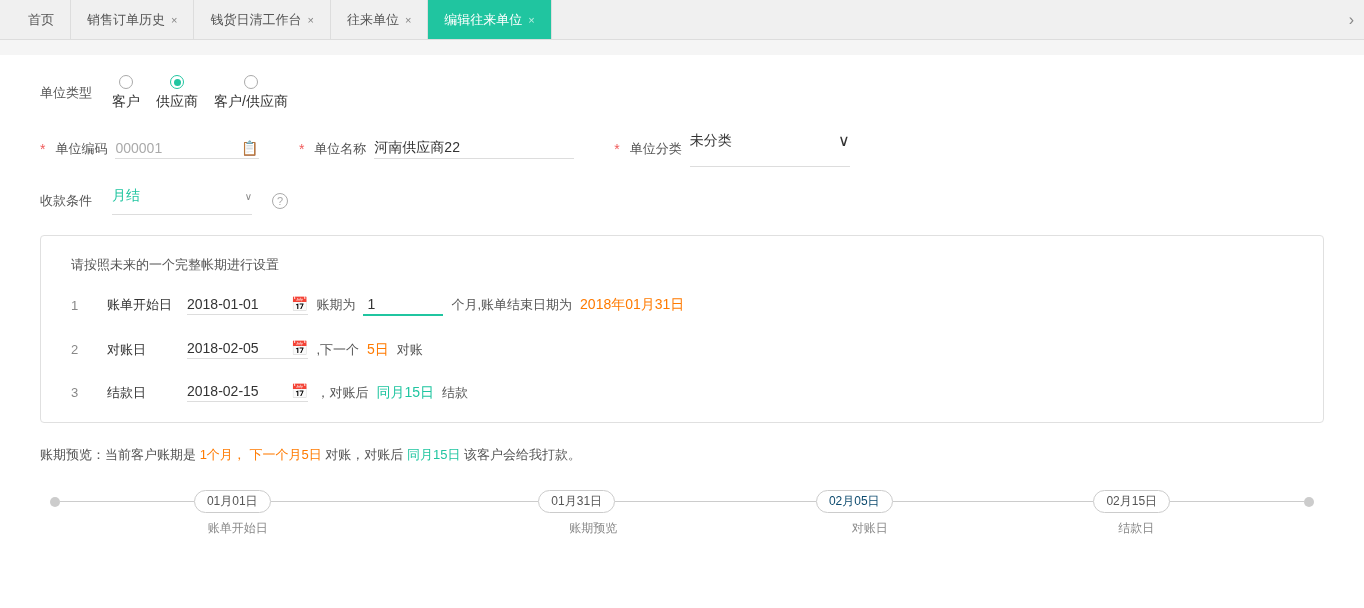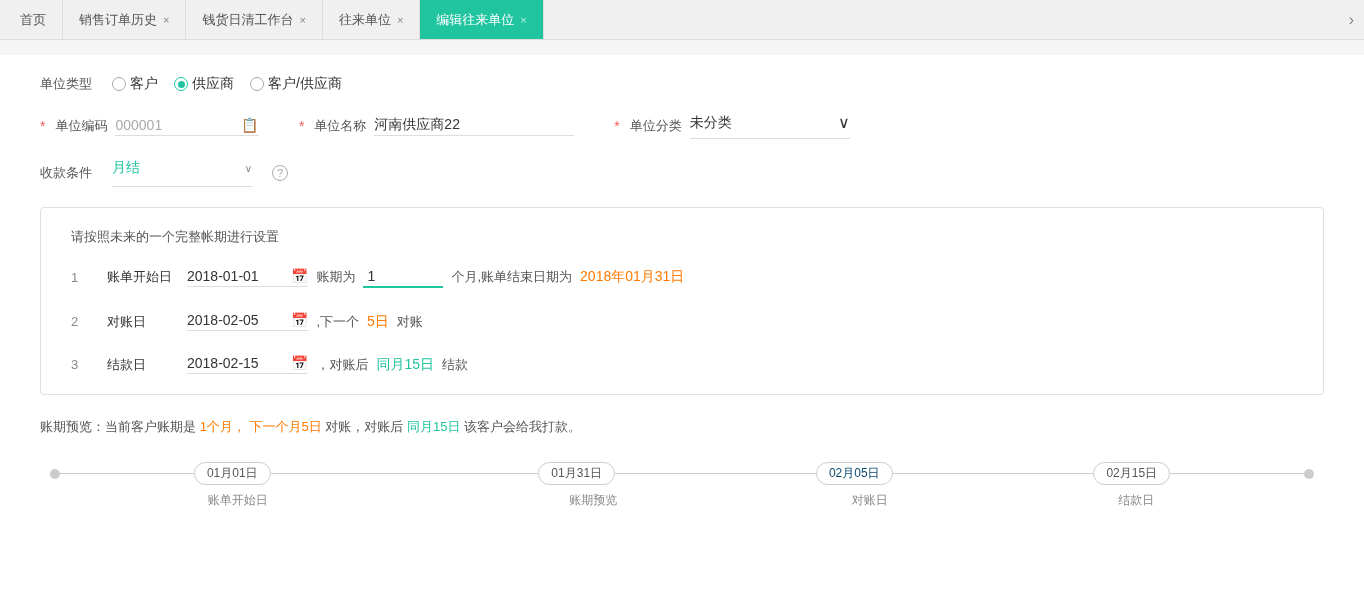--- a/index.html
+++ b/index.html
@@ -5,21 +5,21 @@
     * { box-sizing: border-box; margin: 0; padding: 0; }
     body { font-family: 'Microsoft YaHei', sans-serif; font-size: 14px; color: #333; background: #f5f5f5; }
 
     
     .tab-bar {
       display: flex;
       align-items: center;
       background: #f0f0f0;
       border-bottom: 1px solid #ddd;
       height: 40px;
-      padding-left: 4px;
+      padding-left: 12px;
     }
     .tab {
       display: flex;
       align-items: center;
       padding: 0 16px;
       height: 100%;
       cursor: pointer;
       font-size: 13px;
       color: #555;
       border-right: 1px solid #ddd;
@@ -72,20 +72,21 @@
     .radio-group {
       display: flex;
       align-items: center;
       gap: 16px;
     }
     .radio-item {
       display: flex;
       align-items: center;
       gap: 4px;
       cursor: pointer;
+      flex-direction: column;
     }
     .radio-circle {
       width: 14px;
       height: 14px;
       border-radius: 50%;
       border: 1.5px solid #aaa;
       display: inline-flex;
       align-items: center;
       justify-content: center;
     }
@@ -137,21 +138,21 @@
       color: #888;
       font-size: 10px;
     }
 
     
     .classify-wrap {
       display: flex;
       align-items: center;
       gap: 4px;
       border-bottom: 1px solid #ddd;
-      padding-bottom: 6px;
+      padding-bottom: 16px;
       min-width: 160px;
     }
     .classify-val {
       color: #333;
       font-size: 14px;
       flex: 1;
     }
 
     
     .section-box {

